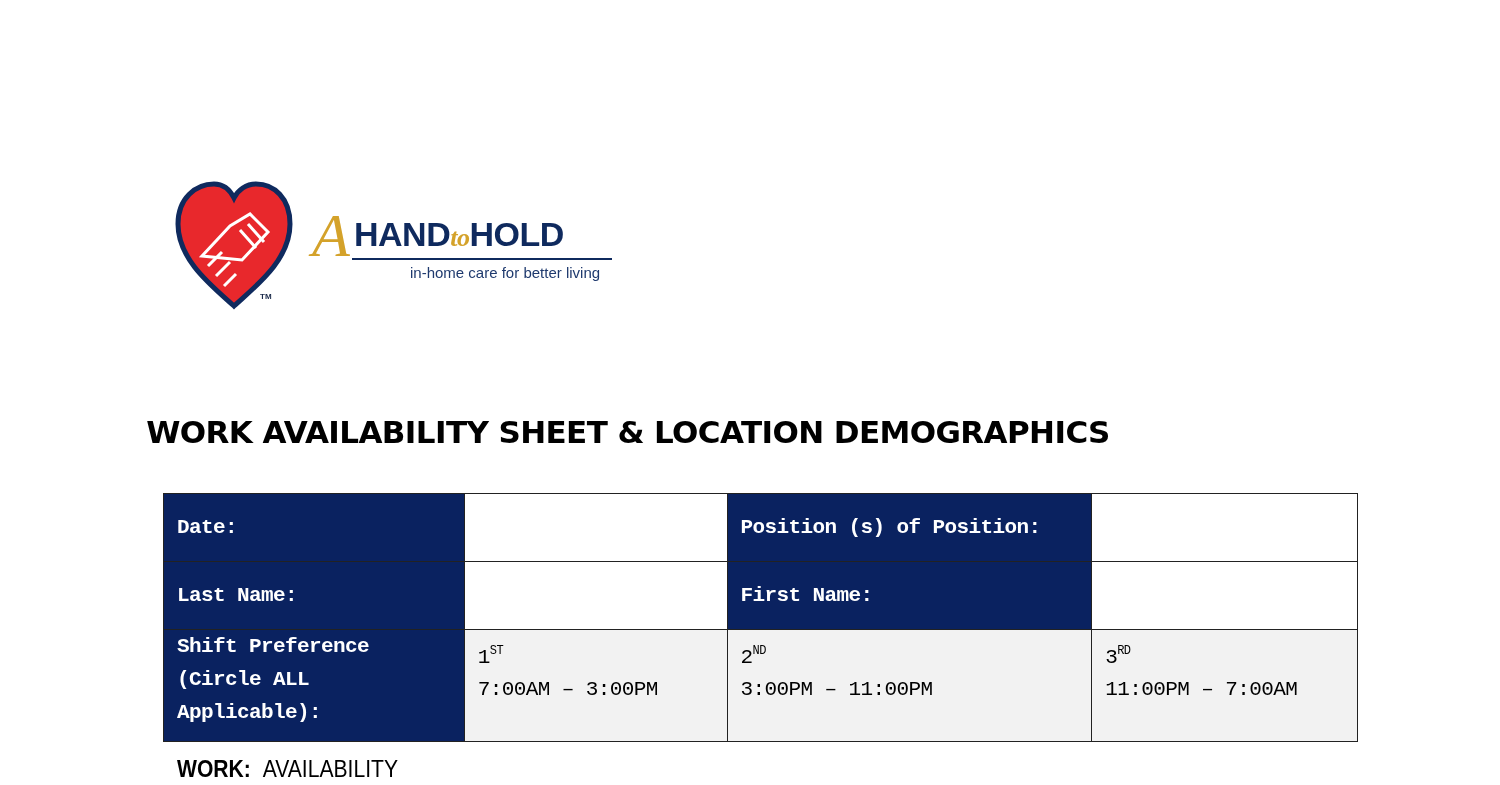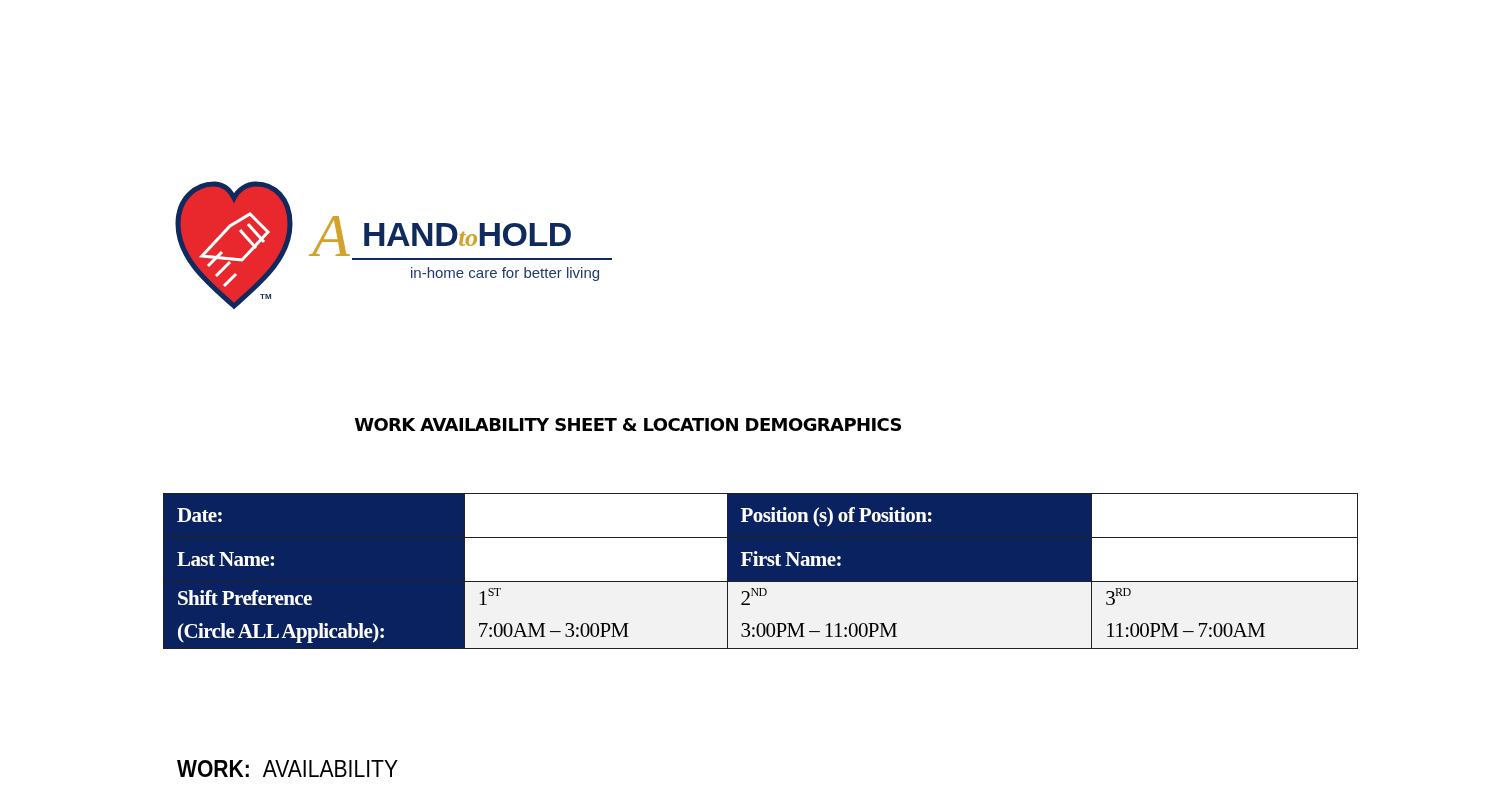--- a/index.html
+++ b/index.html
@@ -3,29 +3,29 @@
   <meta charset="utf-8">
   <style>
     html, body { margin: 0; padding: 0; background: #ffffff; }
     body { width: 1500px; height: 785px; position: relative; overflow: hidden; font-family: "Liberation Sans", sans-serif; }
 
     .logo { position: absolute; left: 172px; top: 178px; width: 450px; height: 135px; }
     .logo-heart { position: absolute; left: 0; top: 0; width: 125px; height: 135px; }
     .logo-tm { position: absolute; left: 88px; top: 114px; font-size: 8px; font-weight: bold; color: #1b2a4a; font-family: "Liberation Sans", sans-serif; }
     .logo-wordmark { position: absolute; left: 140px; top: 22px; width: 305px; height: 80px; }
     .logo-a { position: absolute; left: 0; top: 4px; font-family: "Liberation Serif", serif; font-style: italic; font-size: 62px; color: #d4a22a; line-height: 1; }
-    .logo-main { position: absolute; left: 50px; top: 17px; font-family: "Liberation Sans", sans-serif; font-weight: bold; font-size: 34px; color: #0f2a5e; letter-spacing: -0.5px; line-height: 1; white-space: nowrap; }
+    .logo-main { position: absolute; left: 42px; top: 17px; font-family: "Liberation Sans", sans-serif; font-weight: bold; font-size: 34px; color: #0f2a5e; letter-spacing: -0.5px; line-height: 1; white-space: nowrap; }
     .logo-main .to { font-family: "Liberation Serif", serif; font-style: italic; color: #d4a22a; font-size: 26px; font-weight: bold; }
     .logo-rule { position: absolute; left: 40px; top: 58px; width: 260px; height: 2px; background: #0f2a5e; }
     .logo-tagline { position: absolute; left: 72px; top: 64px; font-size: 15px; color: #1f3a6e; white-space: nowrap; margin-left: 26px; }
 
-    .title { position: absolute; left: 0; width: 1256px; top: 414px; text-align: center; font-family: "DejaVu Sans", sans-serif; font-weight: bold; font-size: 18px; color: #000; letter-spacing: -0.6px; }
+    .title { position: absolute; left: 0; width: 1256px; top: 414px; text-align: center; font-family: "DejaVu Sans", sans-serif; font-weight: bold; font-size: 31px; color: #000; letter-spacing: -0.6px; }
 
     table.form { position: absolute; left: 163px; top: 493px; border-collapse: collapse; width: 1195px; }
-    table.form td { border: 1.5px solid #222; padding: 0 13px; height: 43px; font-family: Liberation Serif, serif; font-size: 21px; letter-spacing: -0.6px; }
+    table.form td { border: 1.5px solid #222; padding: 12px 13px; height: 43px; font-family: Liberation Mono, monospace; font-size: 21px; letter-spacing: -0.6px; }
     td.lbl { background: #0a2260; color: #ffffff; font-weight: bold; vertical-align: middle; }
     td.val { background: #ffffff; }
     td.shift { background: #f2f2f2; text-align: left; color: #000; vertical-align: top; padding-top: 3px; line-height: 32px; height: 62px; }
     td.shift sup { font-size: 12px; vertical-align: 9px; line-height: 0; }
     td.lbl.multi { line-height: 33px; padding-top: 0; height: 62px; }
 
     .section { position: absolute; left: 177px; top: 755px; font-size: 24px; color: #000; white-space: nowrap; font-family: "Liberation Sans", sans-serif; transform: scaleX(0.88); transform-origin: left; }
     .section b { font-weight: bold; }
   </style>
 </head>

